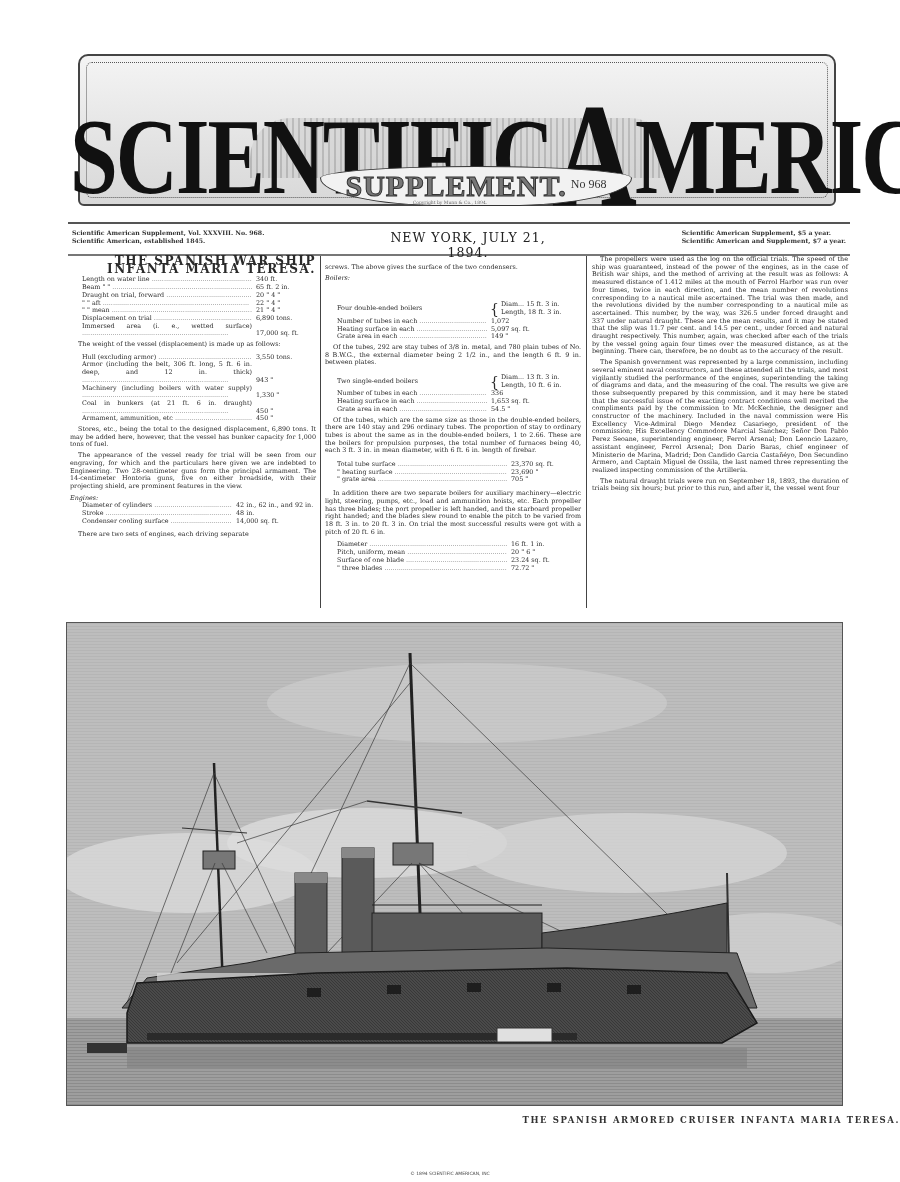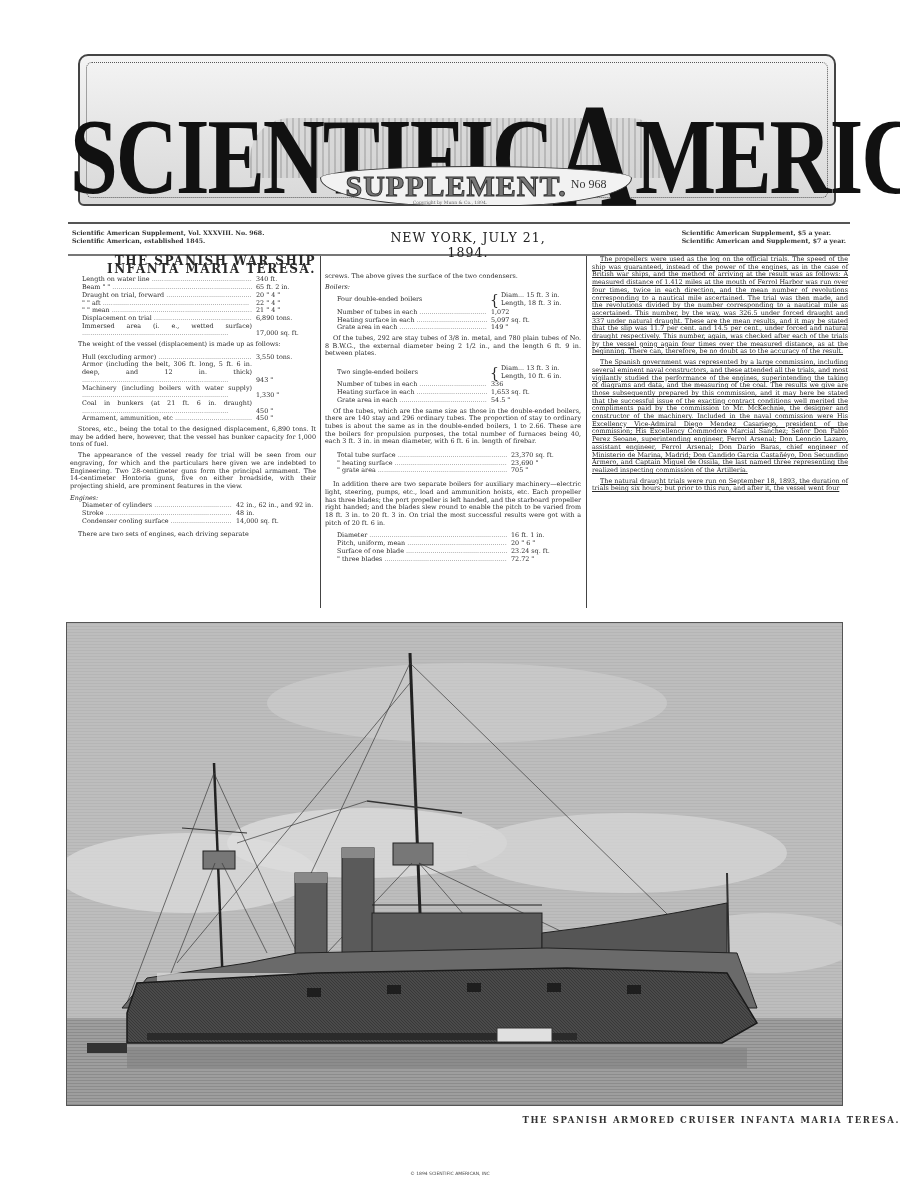--- a/index.html
+++ b/index.html
@@ -41,21 +41,21 @@
   .dl-center { position: absolute; left: 300px; width: 200px; top: 6px; text-align: center;
     font-size: 12.5px; letter-spacing: 1px; color: #222; }
   .dl-right { position: absolute; right: 4px; top: 5px; font-size: 6.2px; line-height: 8px;
     font-weight: bold; color: #333; }
 
   
   .col { position: absolute; top: 256px; font-size: 6.4px; line-height: 7.7px;
     text-align: justify; color: #2a2a2a; }
   .col1 { left: 70px; width: 246px; }
   .col2 { left: 325px; width: 256px; }
-  .col3 { left: 592px; width: 256px; text-decoration: underline; }
+  .col3 { left: 592px; width: 256px; }
   .col-rule { position: absolute; top: 256px; height: 352px; width: 1px; background: #444; }
   .rule1 { left: 320px; }
   .rule2 { left: 586px; }
 
   .art-title { text-align: right; font-weight: bold; letter-spacing: 1.5px; font-size: 12px;
     margin: 2px 0 3px; }
   .spec { display: flex; justify-content: flex-start; padding-left: 12px; }
   .spec .k { flex: 1; overflow: hidden; white-space: nowrap; }
   .spec .k::after { content: " ........................................................................"; color: #666; }
   .spec .v { width: 60px; text-align: left; padding-left: 4px; white-space: nowrap; }
@@ -175,23 +175,23 @@
       </div>
     <div class="spec">
         <span class="k">Condenser cooling surface</span>
         <span class="v" style="width:80px">14,000 sq. ft.</span>
       </div>
   </div>
   <p style="margin-top:5px">There are two sets of engines, each driving separate</p>
 </div>
 
 <div class="col col2">
-  <p style="text-indent:0;margin-top:17px">screws. The above gives the surface of the two condensers.</p>
+  <p style="text-indent:0;margin-top:8px">screws. The above gives the surface of the two condensers.</p>
   <div class="sub" style="margin-top:0">Boilers:</div>
-  <div class="brace-block" style="margin-top:1px">
+  <div class="brace-block" style="margin-top:19px">
     <span class="lbl">Four double-ended boilers</span>
     <span class="brace">{</span>
     <span class="vals">
       <div>Diam... 15 ft. 3 in.</div>
       <div>Length, 18 ft. 3 in.</div>
     </span>
   </div>
   <div class="spec">
       <span class="k">Number of tubes in each</span>
       <span class="v" style="width:90px">1,072</span>

